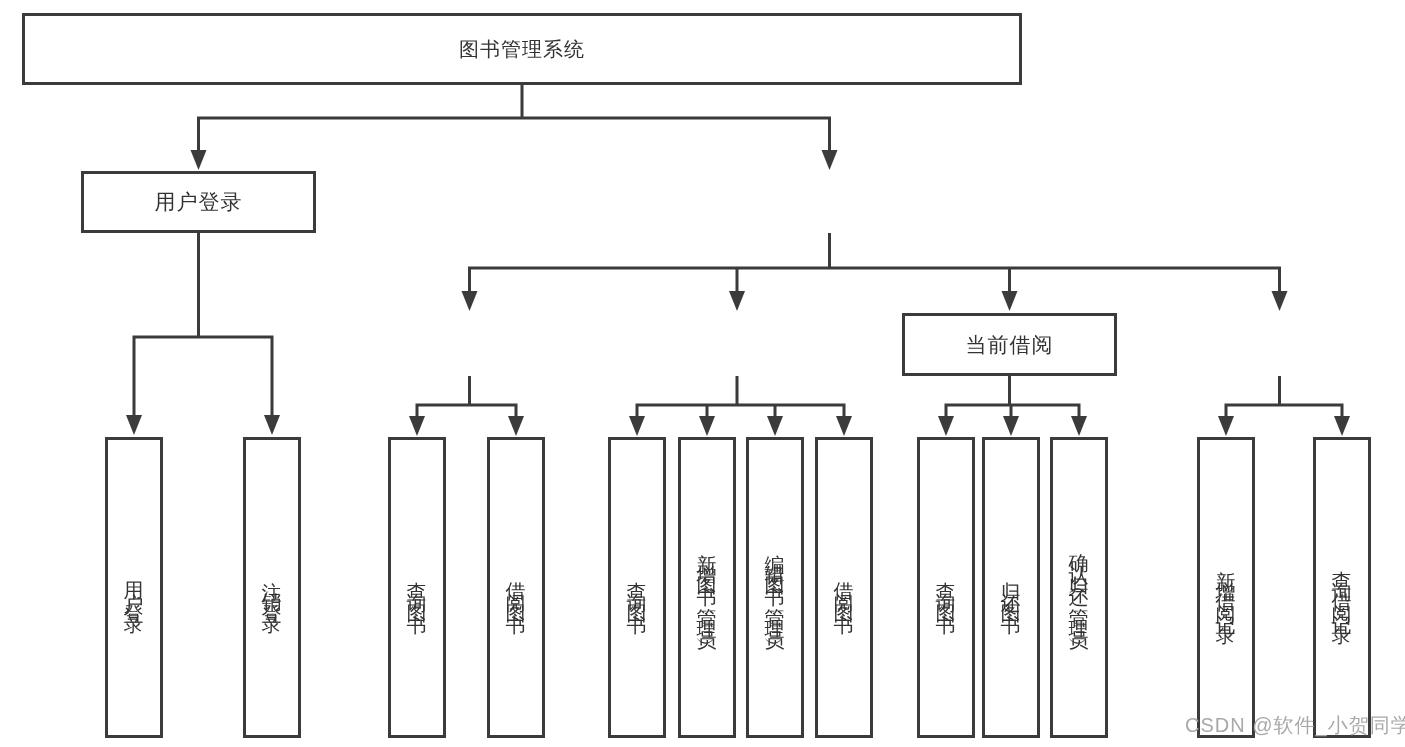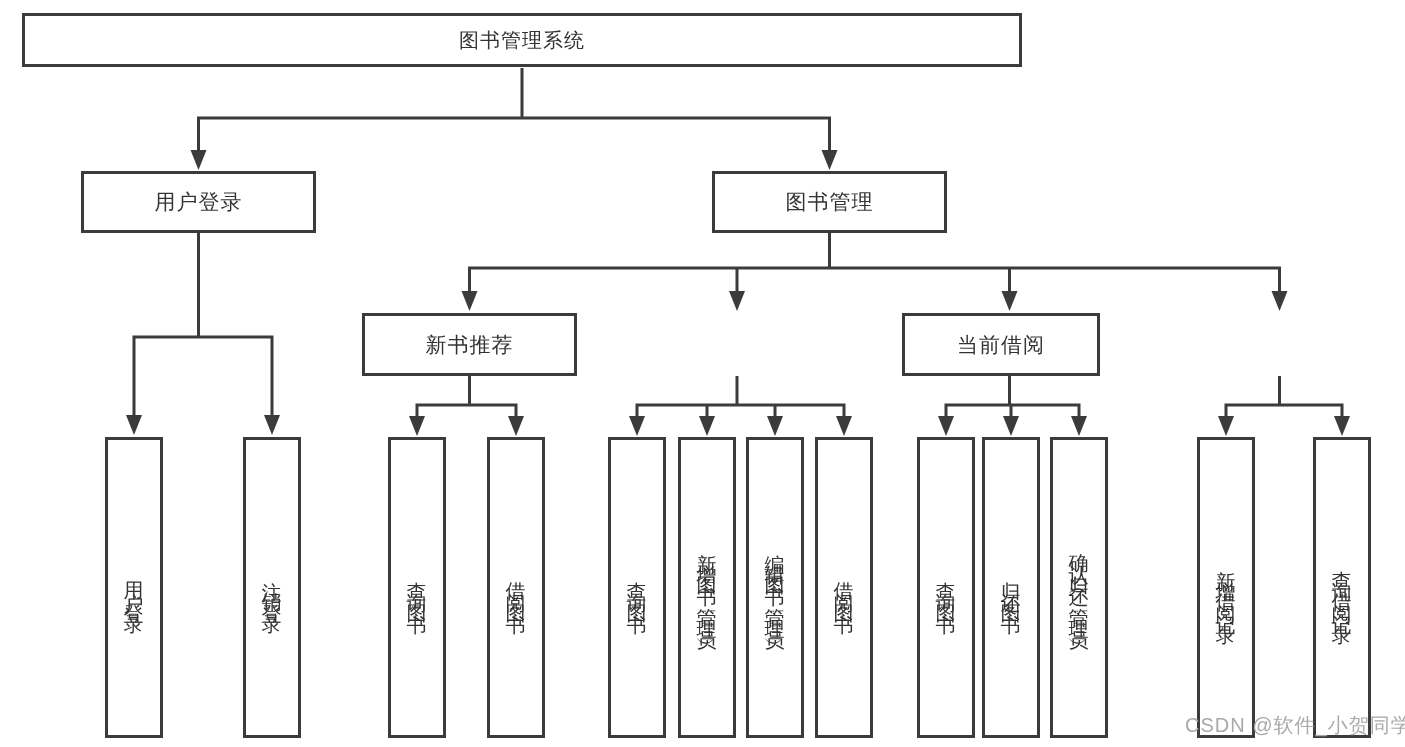--- a/index.html
+++ b/index.html
@@ -77,35 +77,29 @@
       <polygon points="1003,416 1019,416 1011,436"></polygon>
       <polygon points="1071,416 1087,416 1079,436"></polygon>
     </g>
     <g>
       <path d="M1279.5 376 V406.5 M1224.5 405 H1343.5 M1226 405 V417 M1342 405 V417"></path>
       <polygon points="1218,416 1234,416 1226,436"></polygon>
       <polygon points="1334,416 1350,416 1342,436"></polygon>
     </g>
   </svg>
 
-  <div class="h-box root-box" style="left:22px;top:13px;width:1000px;height:54px;">
+  <div class="h-box root-box" style="left:22px;top:13px;width:1000px;height:72px;">
     <span>图书管理系统</span>
   </div>
 
   <div class="h-box" style="left:81px;top:171px;width:235px;height:62px;">
     <span>用户登录</span>
   </div>
-  <div class="h-box" style="left:712px;top:171px;width:235px;height:62px;">
-    <span>图书管理</span>
-  </div>
 
-  <div class="h-box" style="left:362px;top:313px;width:215px;height:63px;">
-    <span>新书推荐</span>
-  </div>
-  <div class="h-box" style="left:902px;top:313px;width:198px;height:63px;">
+  <div class="h-box" style="left:902px;top:313px;width:215px;height:63px;">
     <span>当前借阅</span>
   </div>
 
   <div class="v-box" style="left:105px;">用户登录</div>
   <div class="v-box" style="left:243px;">注销登录</div>
 
   <div class="v-box" style="left:388px;">查询图书</div>
   <div class="v-box" style="left:487px;">借阅图书</div>
 
   <div class="v-box" style="left:608px;">查询图书</div>

